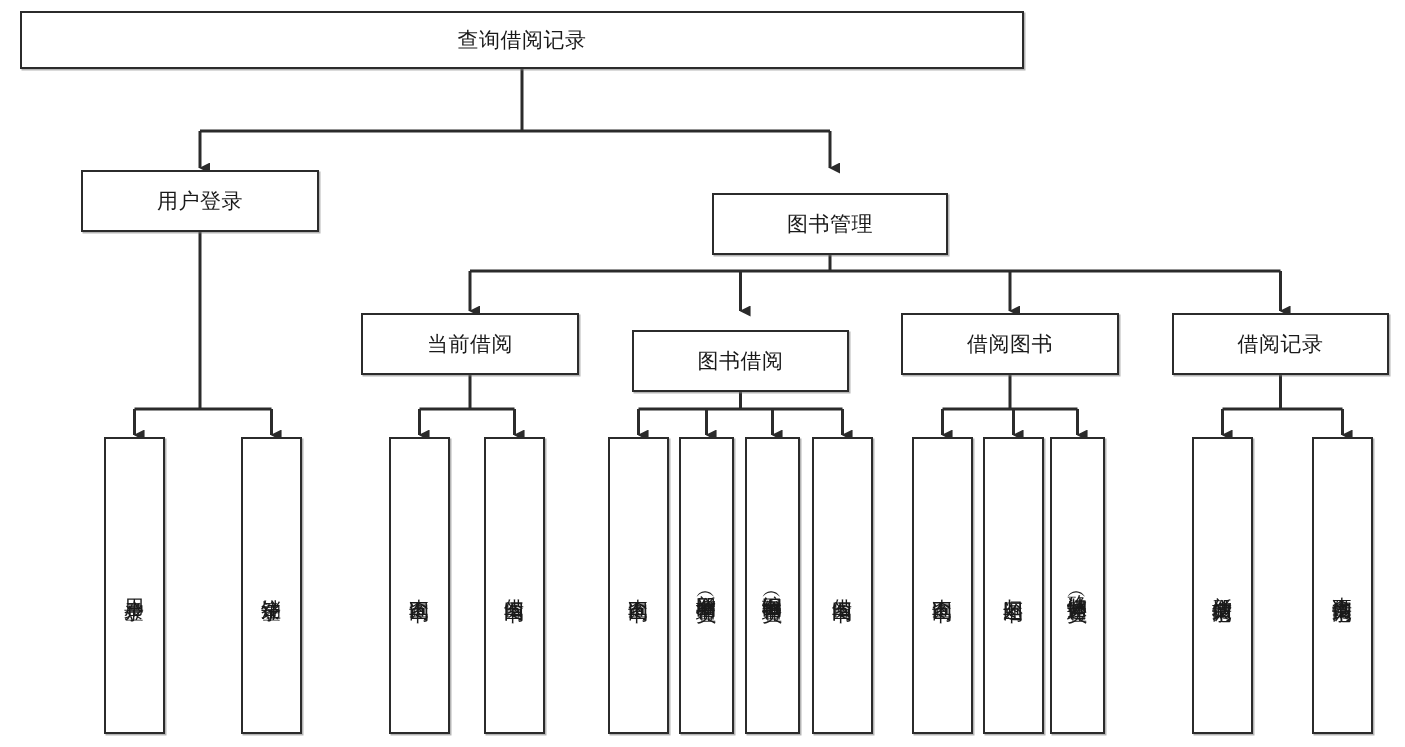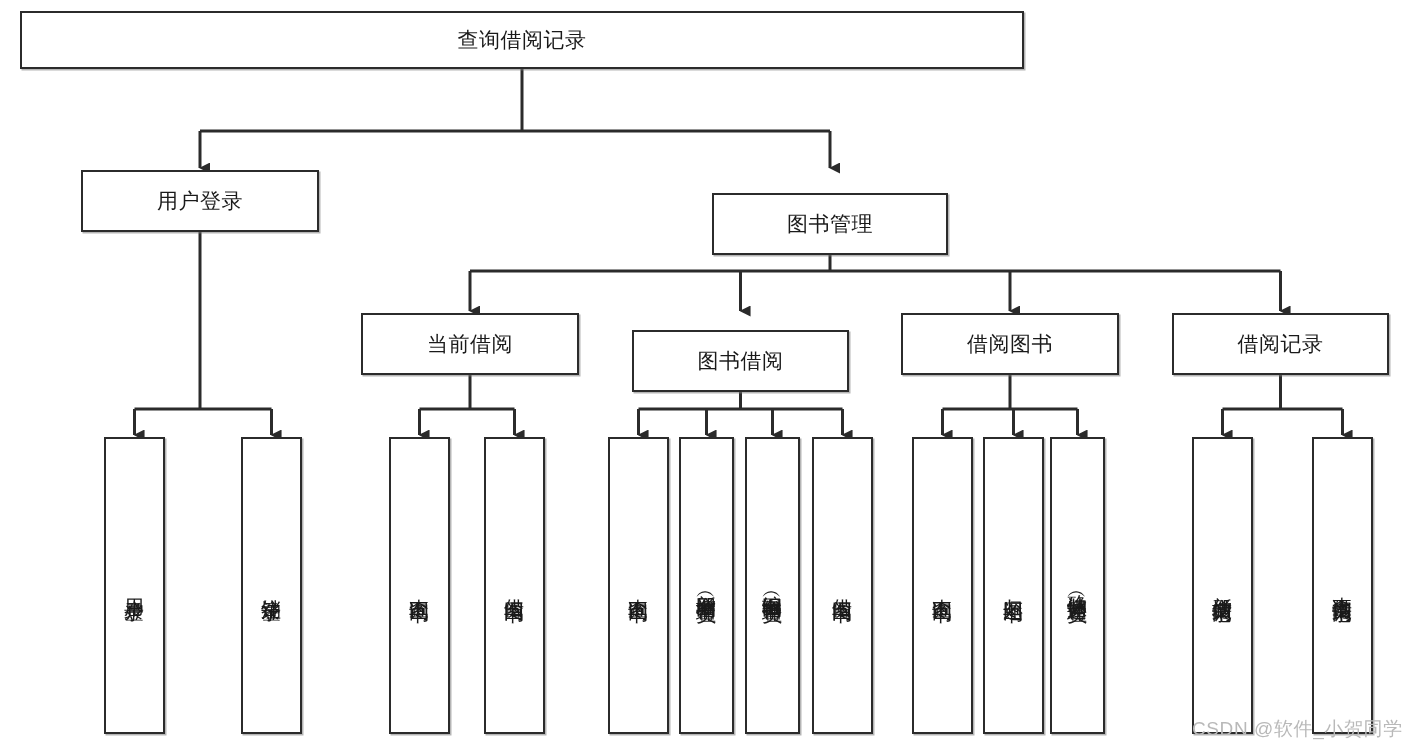--- a/index.html
+++ b/index.html
@@ -171,15 +171,14 @@
         <div class="node-label">确认归还（管理员）</div>
       </div>
       <div class="node-box vertical" style="left: 1192px; top: 437px; width: 61px; height: 297px;">
         <div class="node-label">新增借阅记录</div>
       </div>
       <div class="node-box vertical" style="left: 1312px; top: 437px; width: 61px; height: 297px;">
         <div class="node-label">查询借阅记录</div>
       </div>
     </div>
 
-  <div class="watermark" style="left: 1192px; top: 716px; color: rgb(185, 185, 185);">CSDN @软件_小贺同学</div>
 
 </div>
 
 </body></html>

